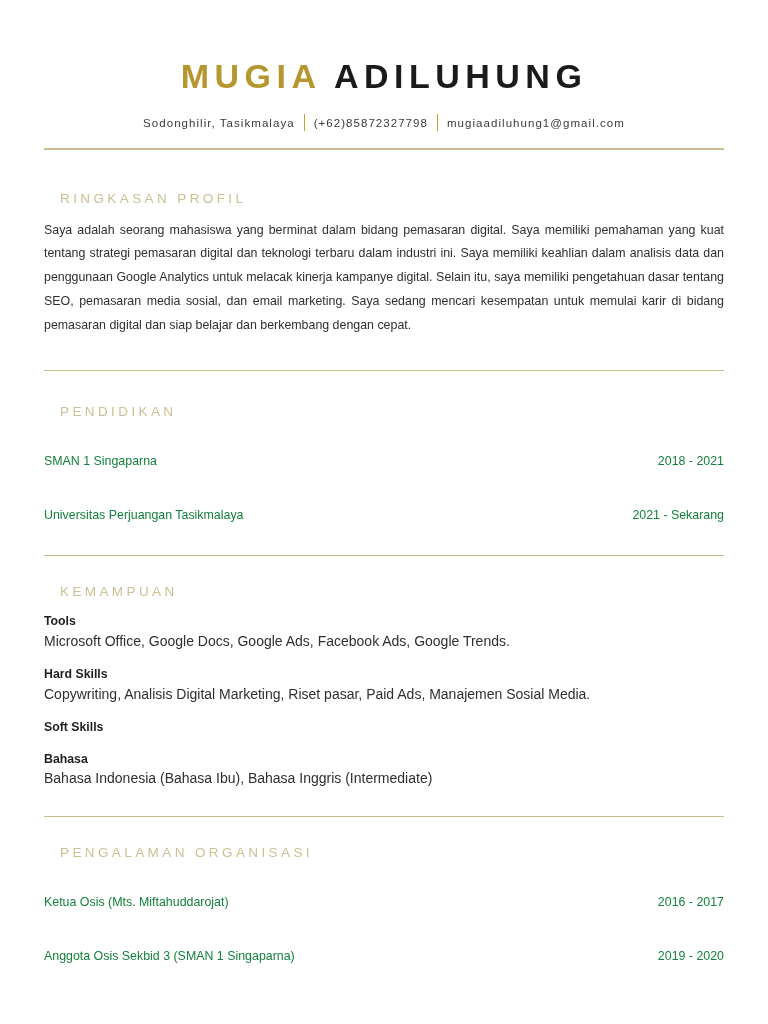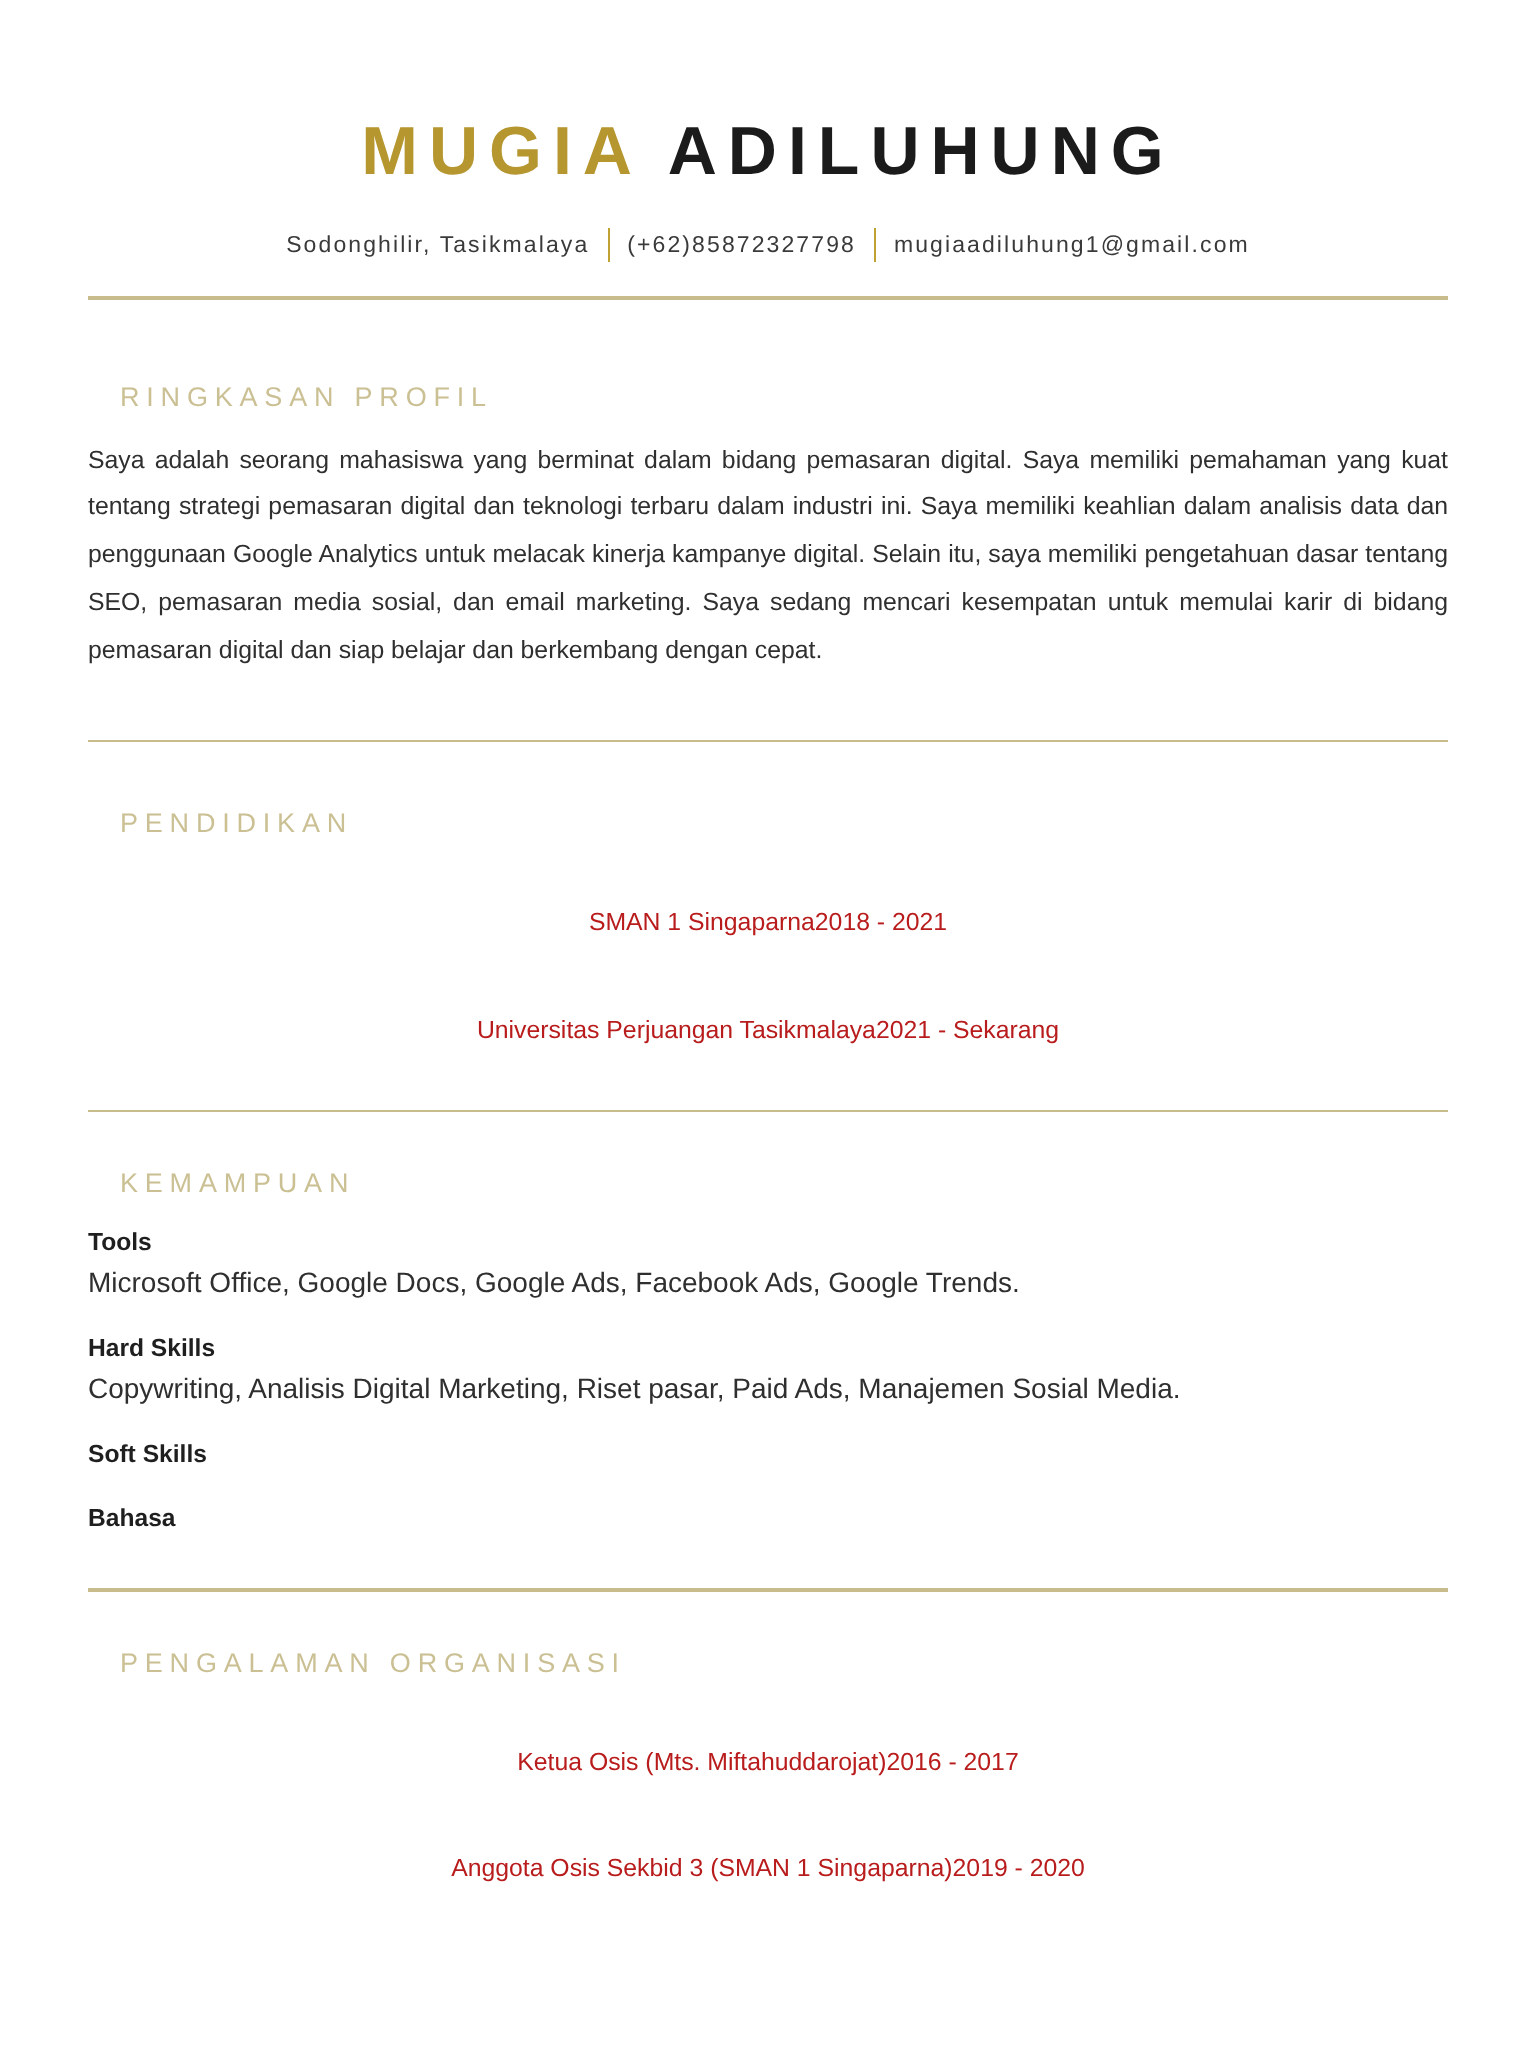--- a/index.html
+++ b/index.html
@@ -88,25 +88,25 @@
     font-size: 12.4px;
     line-height: 1.92;
     color: #2f2f2f;
     text-align: justify;
   }
 
   
   .entry-list { margin-top: 15px; }
   .entry-row {
     display: flex;
-    justify-content: center;
+    justify-content: space-between;
     align-items: baseline;
     font-size: 12.4px;
     line-height: 1.75;
-    color: #b91c1c;
+    color: #15803d;
     margin-top: 32px;
   }
   .entry-title { text-align: left; }
   .entry-date  { text-align: right; white-space: nowrap; }
 
   
   .skill-group { margin-top: 13px; }
   .skill-label {
     font-size: 12.3px;
     font-weight: 700;
@@ -187,20 +187,21 @@
       <div class="skill-label">Hard Skills</div>
       <div class="skill-value">Copywriting, Analisis Digital Marketing, Riset pasar, Paid Ads, Manajemen Sosial Media.</div>
     </div>
 
     <div class="skill-group">
       <div class="skill-label">Soft Skills</div>
     </div>
 
     <div class="skill-group">
       <div class="skill-label">Bahasa</div>
+      <div class="skill-value">Bahasa Indonesia (Bahasa Ibu), Bahasa Inggris (Intermediate)</div>
     </div>
   </div>
 
   <div class="rule rule-3"></div>
 
   <div class="sec-experience">
     <div class="section-title">PENGALAMAN ORGANISASI</div>
     <div class="entry-list exp-list">
       <div class="entry-row">
         <span class="entry-title">Ketua Osis (Mts. Miftahuddarojat)</span>

